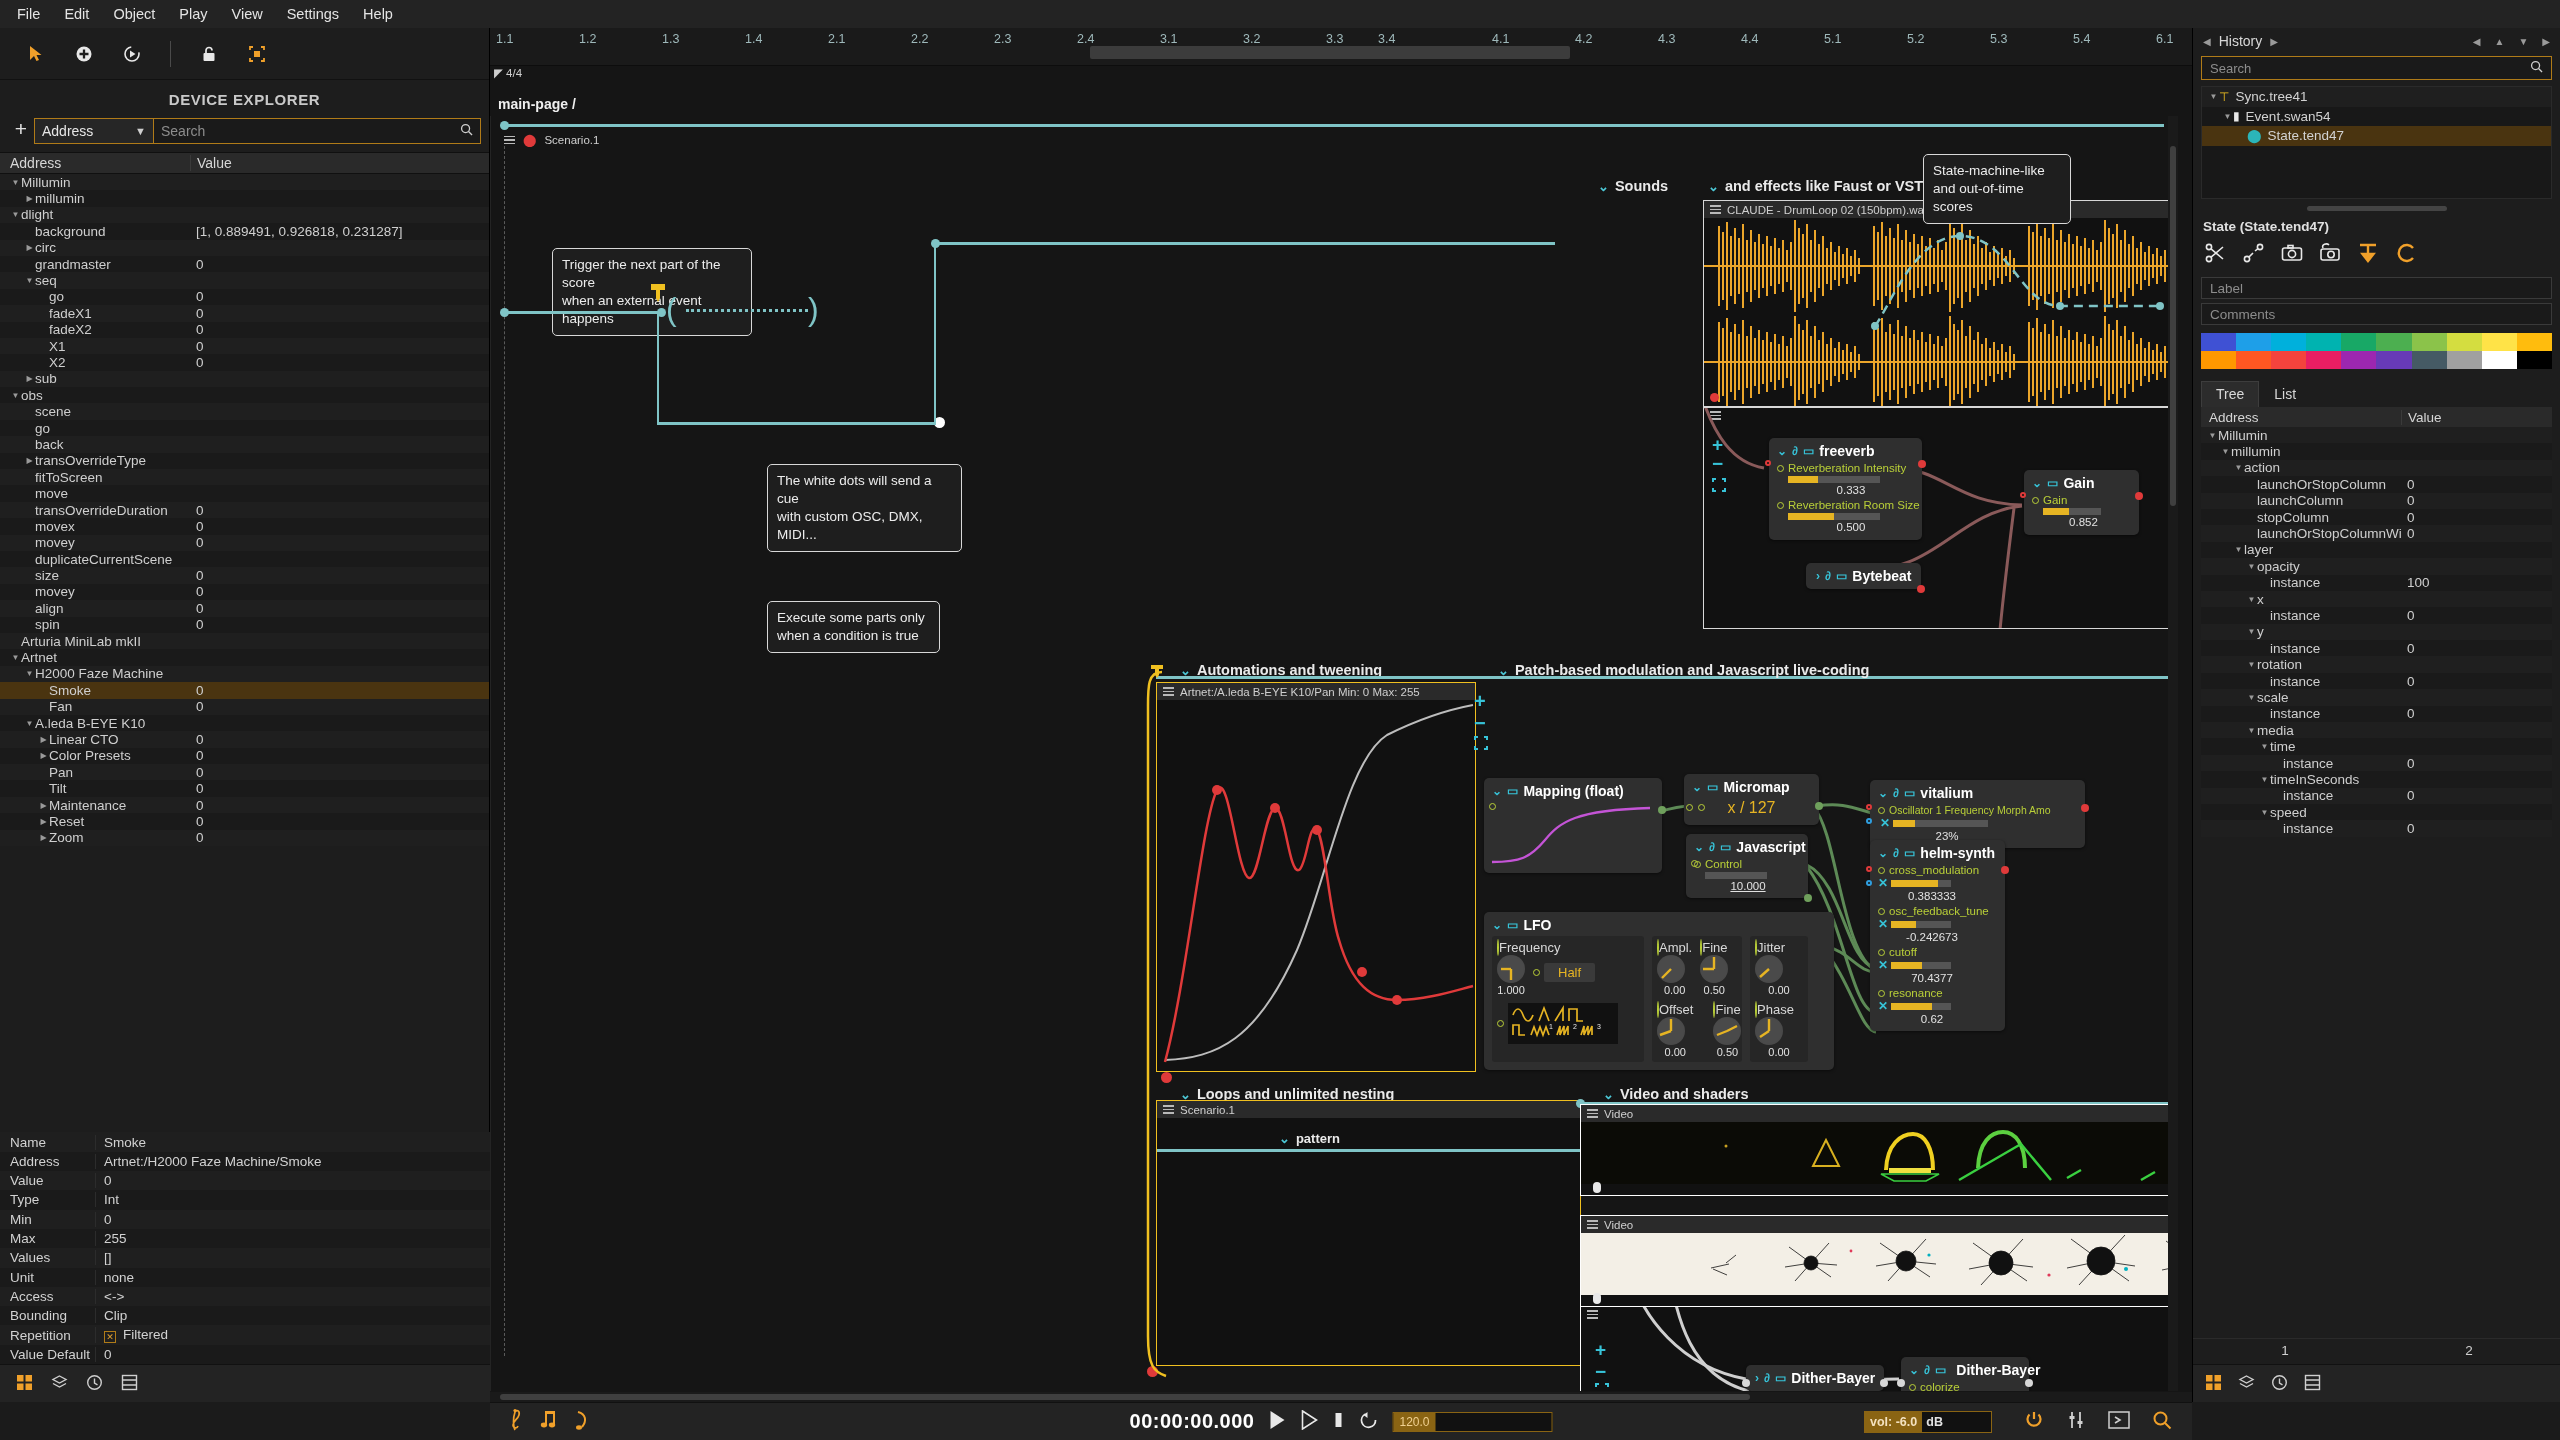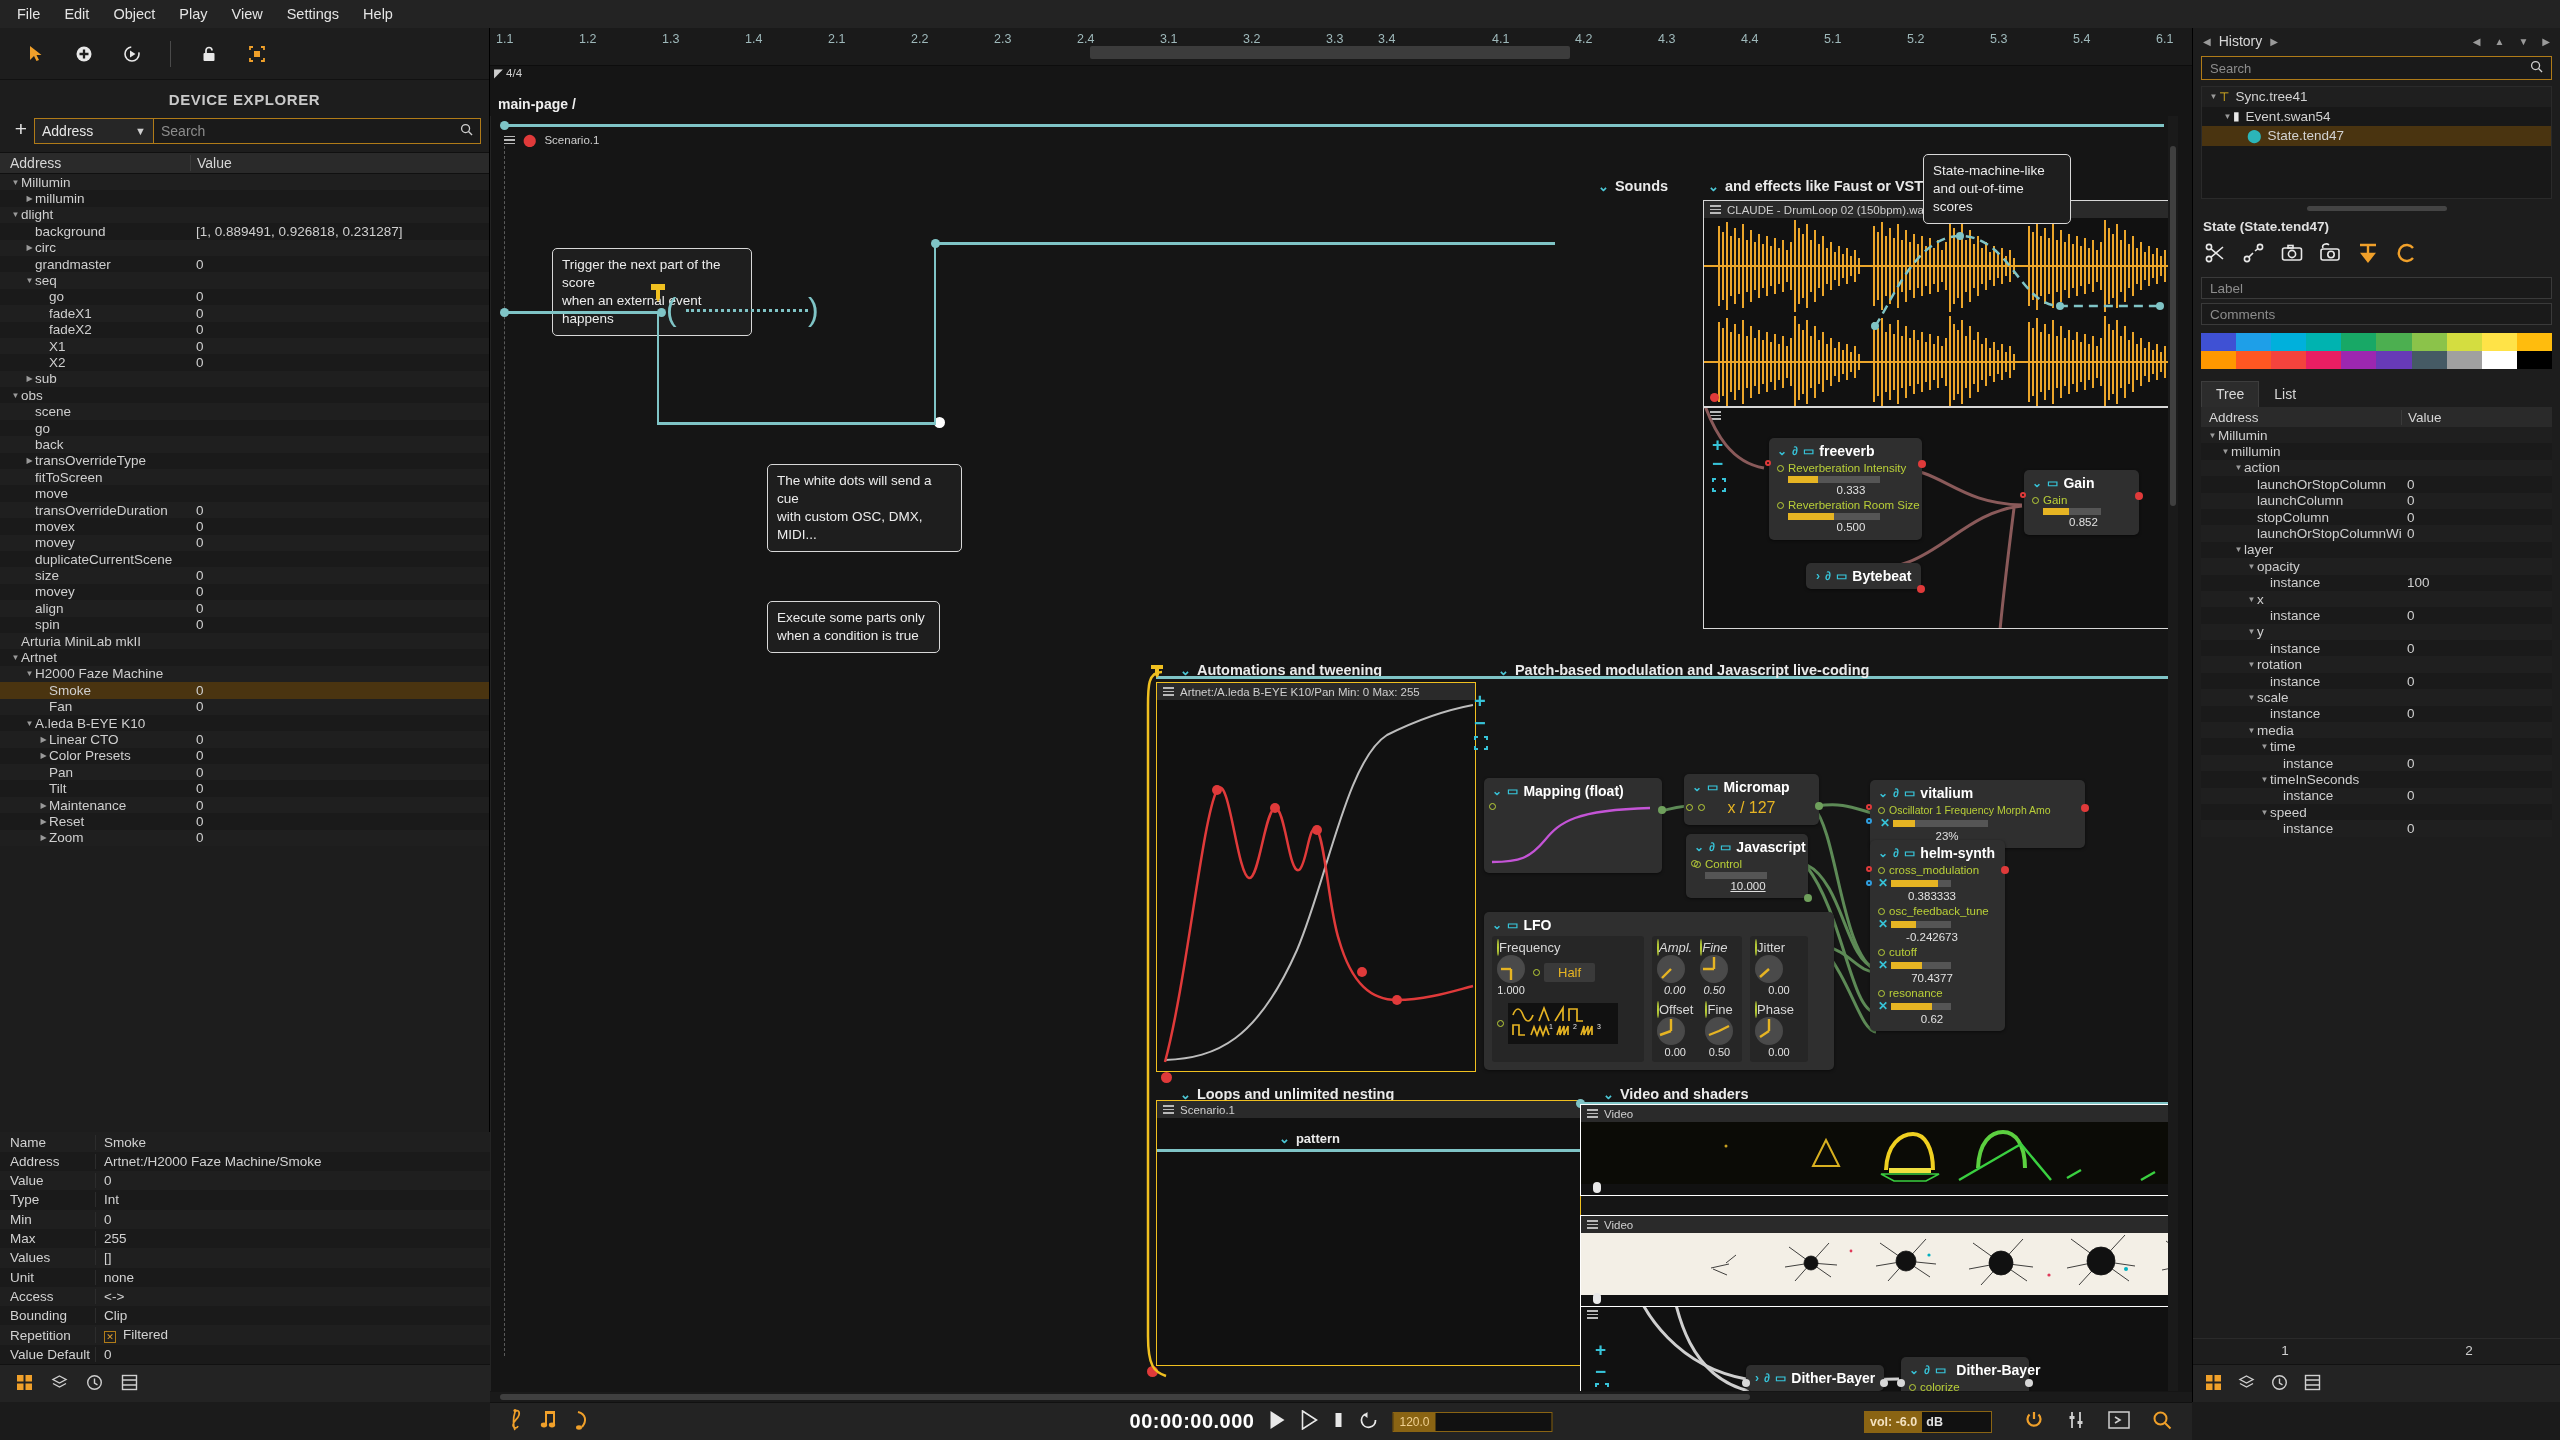--- a/index.html
+++ b/index.html
@@ -1175,21 +1175,21 @@
                   <g fill="#e6e6e6" font-size="7" font-family="sans-serif">
                     <text x="38" y="24">1</text>
                         <text x="62" y="24">2</text>
                         <text x="86" y="24">3</text>
                   </g>
                     </svg>
                 </span>
               </div>
             </div>
             <div style="width:90px; background:#262626; border-radius:3px; padding:4px 5px;">
-              <div style="display:flex; gap:8px;font-style:italic;">
+              <div style="display:flex; gap:8px;">
                 <div>
                   <div class="pl"><span class="ring"></span>
                     <span>Ampl.</span></div>
                   <div class="knob">
                     <svg width="28" height="28" viewBox="0 0 28 28">
                         <circle cx="14" cy="14" r="13" fill="#4a4a4a"></circle>
                         <path d="M14 14 L5 23" stroke="#e6b423" stroke-width="2.4"></path>
                       </svg>
                   </div>
                   <div class="knoblbl">0.00</div>
@@ -1199,21 +1199,21 @@
                     <span>Fine</span></div>
                   <div class="knob">
                     <svg width="28" height="28" viewBox="0 0 28 28">
                         <circle cx="14" cy="14" r="13" fill="#4a4a4a"></circle>
                         <path d="M14 14 L14 2 M14 14 L3 14" stroke="#e6b423" stroke-width="2.4" fill="none"></path>
                       </svg>
                   </div>
                   <div class="knoblbl">0.50</div>
                 </div>
               </div>
-              <div style="display:flex; gap:12px; margin-top:6px;">
+              <div style="display:flex; gap:20px; margin-top:6px;">
                 <div>
                   <div class="pl"><span class="ring"></span>
                     <span>Offset</span></div>
                   <div class="knob">
                     <svg width="28" height="28" viewBox="0 0 28 28">
                         <circle cx="14" cy="14" r="13" fill="#4a4a4a"></circle>
                         <path d="M14 14 L14 2 M14 14 L3 18" stroke="#e6b423" stroke-width="2.4" fill="none"></path>
                       </svg>
                   </div>
                   <div class="knoblbl">0.00</div>

